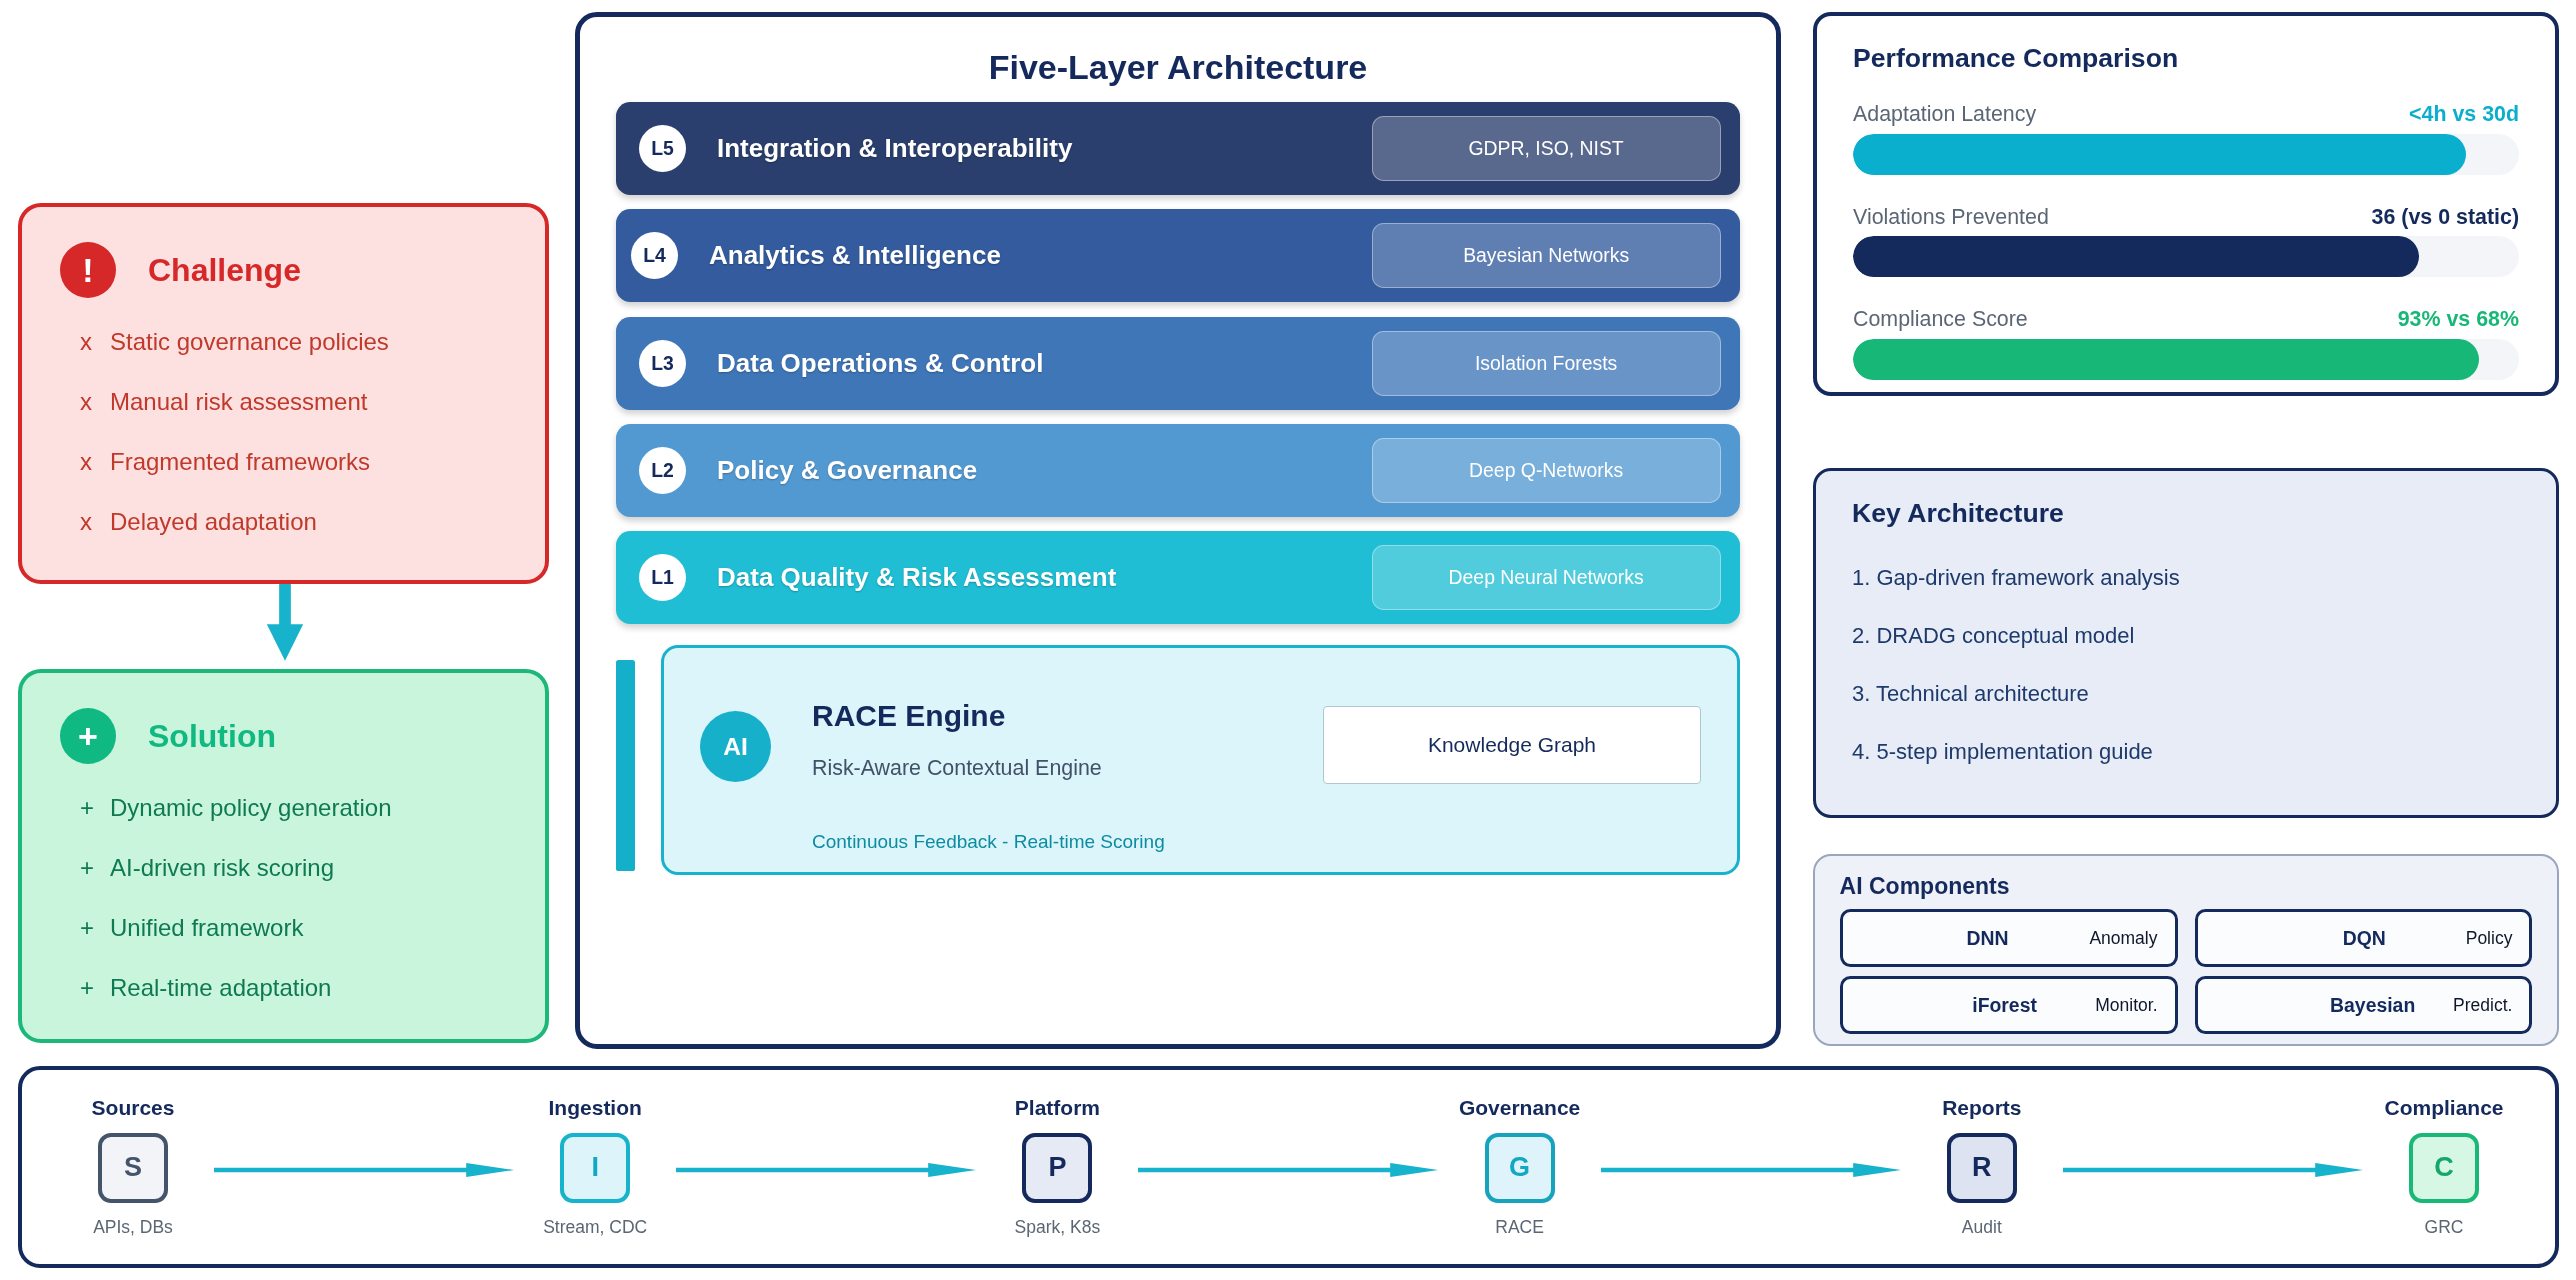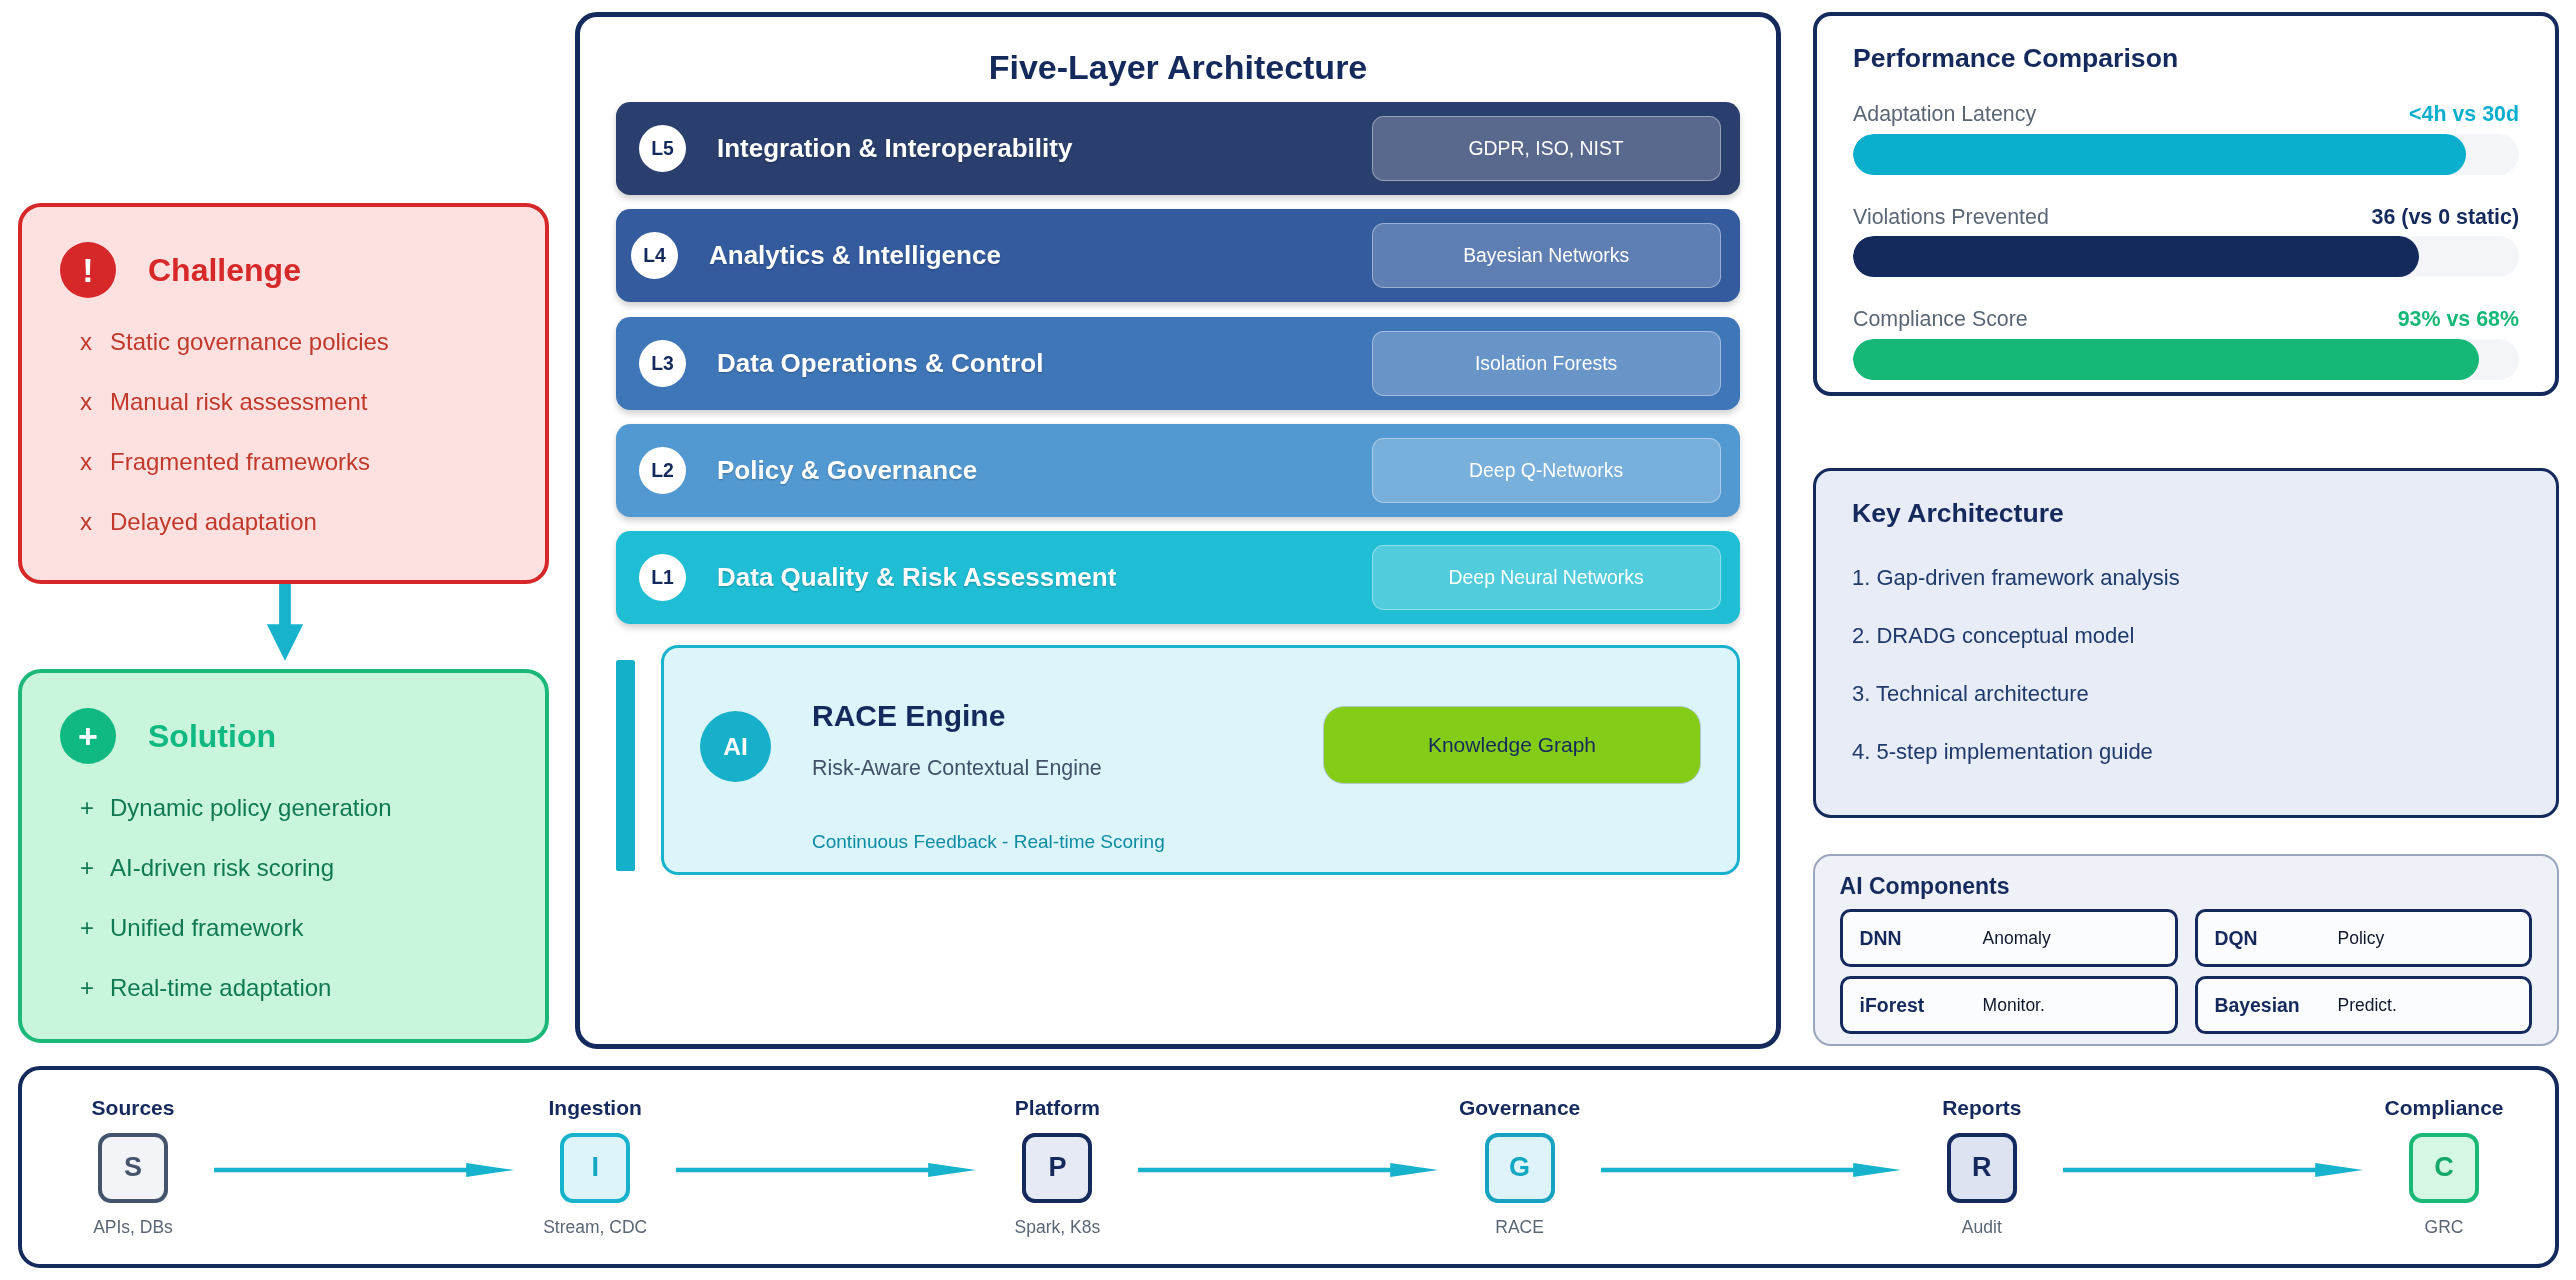--- a/index.html
+++ b/index.html
@@ -223,22 +223,22 @@
     top: 183px;
     font-size: 19px;
     color: #0c8ca3;
   }
   #race-chip {
     position: absolute;
     right: 36px;
     top: 58px;
     width: 376px;
     height: 76px;
-    border-radius: 21px;
-    background: #84cc16;
+    border-radius: 4px;
+    background: #ffffff;
     border: 1.3px solid #b2c6d2;
     color: #152a5c;
     font-size: 21px;
     display: flex;
     align-items: center;
     justify-content: center;
   }
 
   
   #performance-panel {
@@ -318,20 +318,21 @@
   }
   .ai-item {
     box-sizing: border-box;
     height: 58px;
     background: #fbfcfe;
     border: 3.2px solid #152a5c;
     border-radius: 10.4px;
     display: flex;
     align-items: center;
     padding: 16px 17px;
+    justify-content: flex-end;
   }
   .ai-item-name {
     font-size: 19.4px;
     font-weight: bold;
     color: #152a5c;
     width: 123px;
     flex: 0 0 auto;
   }
   .ai-item-role {
     font-size: 17.5px;

